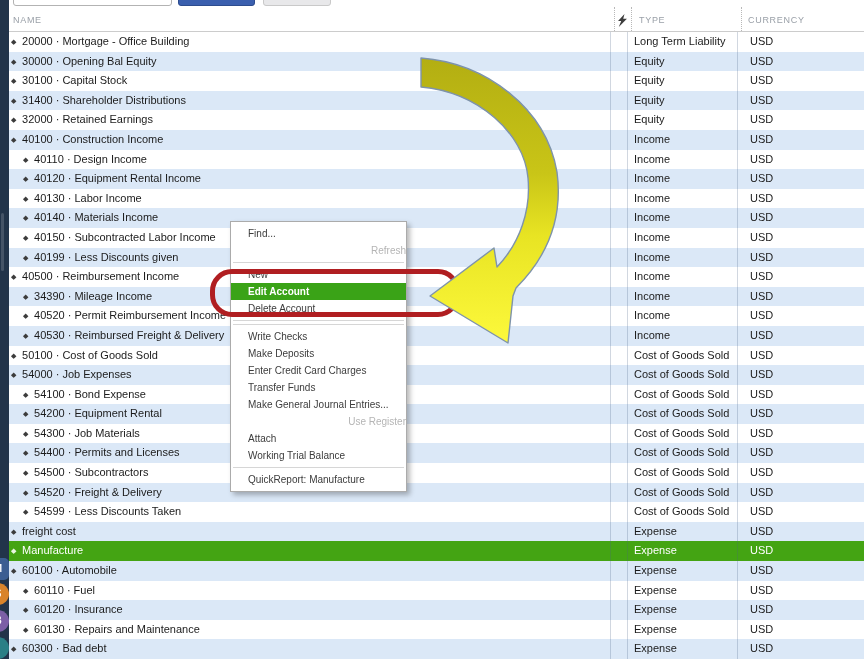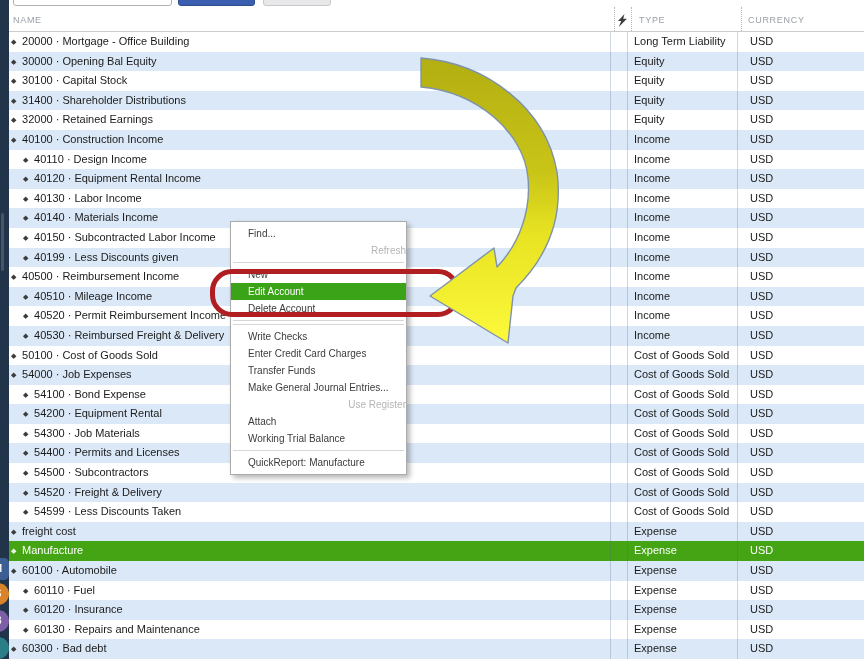--- a/index.html
+++ b/index.html
@@ -50,21 +50,21 @@
   .row.lvl1 .cell.name{padding-left:14px;}
   
   .context-menu{
     position:absolute;left:230px;top:221px;width:177px;box-sizing:border-box;
     background:#fff;border:1px solid #ababab;padding:3px 0;z-index:20;
     box-shadow:3px 3px 5px rgba(0,0,0,0.28);
     font-size:10px;color:#3c3c3c;
   }
   .menu-item{height:17px;line-height:17px;padding-left:17px;white-space:nowrap;overflow:hidden;}
   .menu-item.disabled{color:#b5b5b5;text-align:right;}
-  .menu-item.highlighted{background:var(--menu-green,#3aa317);color:#fff;}
+  .menu-item.highlighted{background:var(--menu-green,#3aa317);color:#fff;font-weight:bold;}
   .menu-sep{height:1px;background:#d6d6d6;margin:3px 2px;}
   
   .red-oval{
     position:absolute;left:210px;top:269px;width:250px;height:48px;box-sizing:border-box;
     border:5px solid var(--red,#b01e21);border-radius:22px;z-index:30;
   }
   .arrow-svg{position:absolute;left:0;top:0;width:864px;height:659px;z-index:40;pointer-events:none;}
 </style>
 </head>
 <body style="--sel-green: #44a413; --menu-green: #3aa317; --alt-blue: #dbe8f7; --strip-navy: #22344a; --red: #b01e21;">
@@ -169,21 +169,21 @@
     <div class="cell type">Income</div>
     <div class="cell currency">USD</div>
   </div>
       <div class="row">
     <div class="cell name"><span class="bullet">◆</span><span class="nm"> 40500 · Reimbursement Income</span></div>
     <div class="cell flash"></div>
     <div class="cell type">Income</div>
     <div class="cell currency">USD</div>
   </div>
       <div class="row lvl1">
-    <div class="cell name"><span class="bullet">◆</span><span class="nm"> 40510 · Mileage Income</span></div>
+    <div class="cell name"><span class="bullet">◆</span><span class="nm"> 34390 · Mileage Income</span></div>
     <div class="cell flash"></div>
     <div class="cell type">Income</div>
     <div class="cell currency">USD</div>
   </div>
       <div class="row lvl1">
     <div class="cell name"><span class="bullet">◆</span><span class="nm"> 40520 · Permit Reimbursement Income</span></div>
     <div class="cell flash"></div>
     <div class="cell type">Income</div>
     <div class="cell currency">USD</div>
   </div>
@@ -295,20 +295,21 @@
 <div class="context-menu" id="menu">
     <div class="menu-item">Find...</div>
     <div class="menu-item disabled">Refresh</div>
     <div class="menu-sep"></div>
     <div class="menu-item">New</div>
     <div class="menu-item highlighted">Edit Account</div>
     <div class="menu-item">Delete Account</div>
     <div class="menu-sep"></div>
     <div class="menu-sep"></div>
     <div class="menu-item">Write Checks</div>
+    <div class="menu-item">Make Deposits</div>
     <div class="menu-item">Enter Credit Card Charges</div>
     <div class="menu-item">Transfer Funds</div>
     <div class="menu-item">Make General Journal Entries...</div>
     <div class="menu-item disabled">Use Register</div>
     <div class="menu-item">Attach</div>
     <div class="menu-item">Working Trial Balance</div>
     <div class="menu-sep"></div>
     <div class="menu-item">QuickReport: Manufacture</div>
   </div>
 

